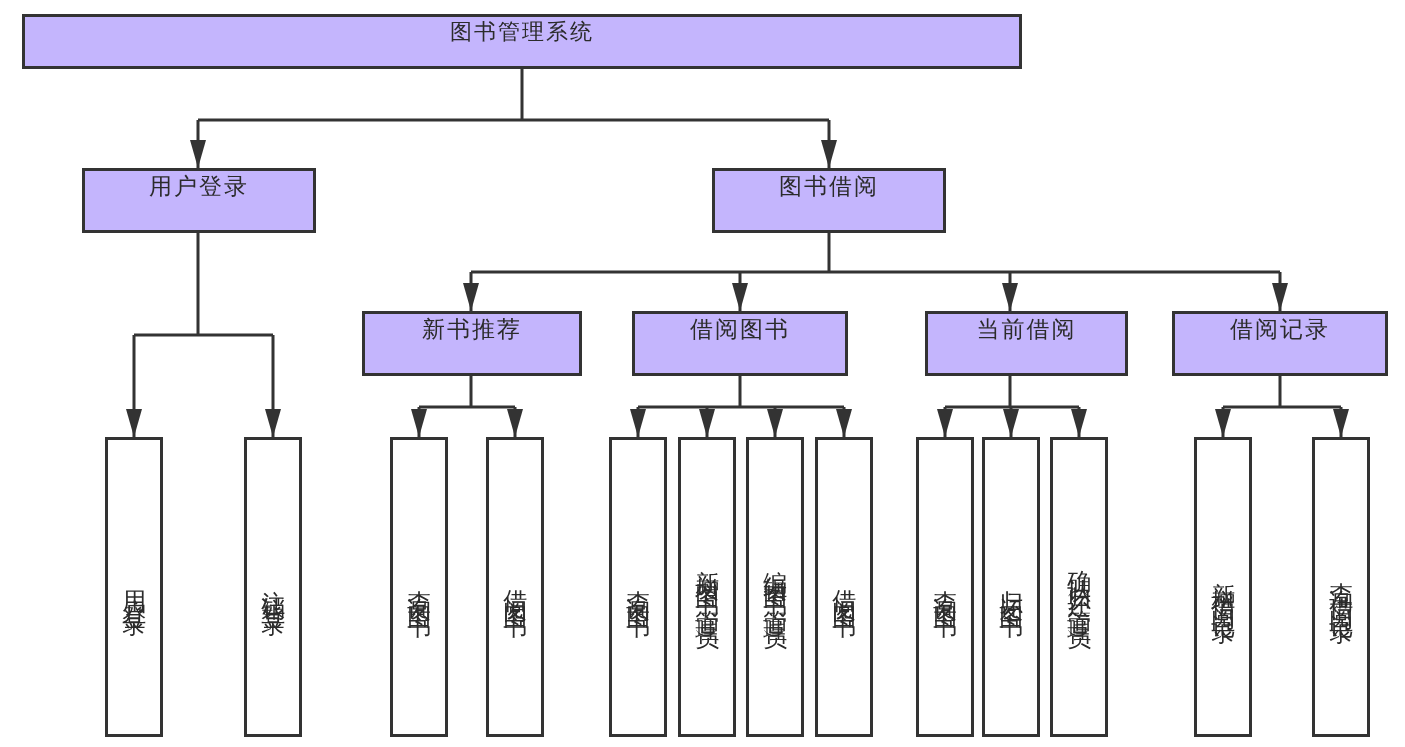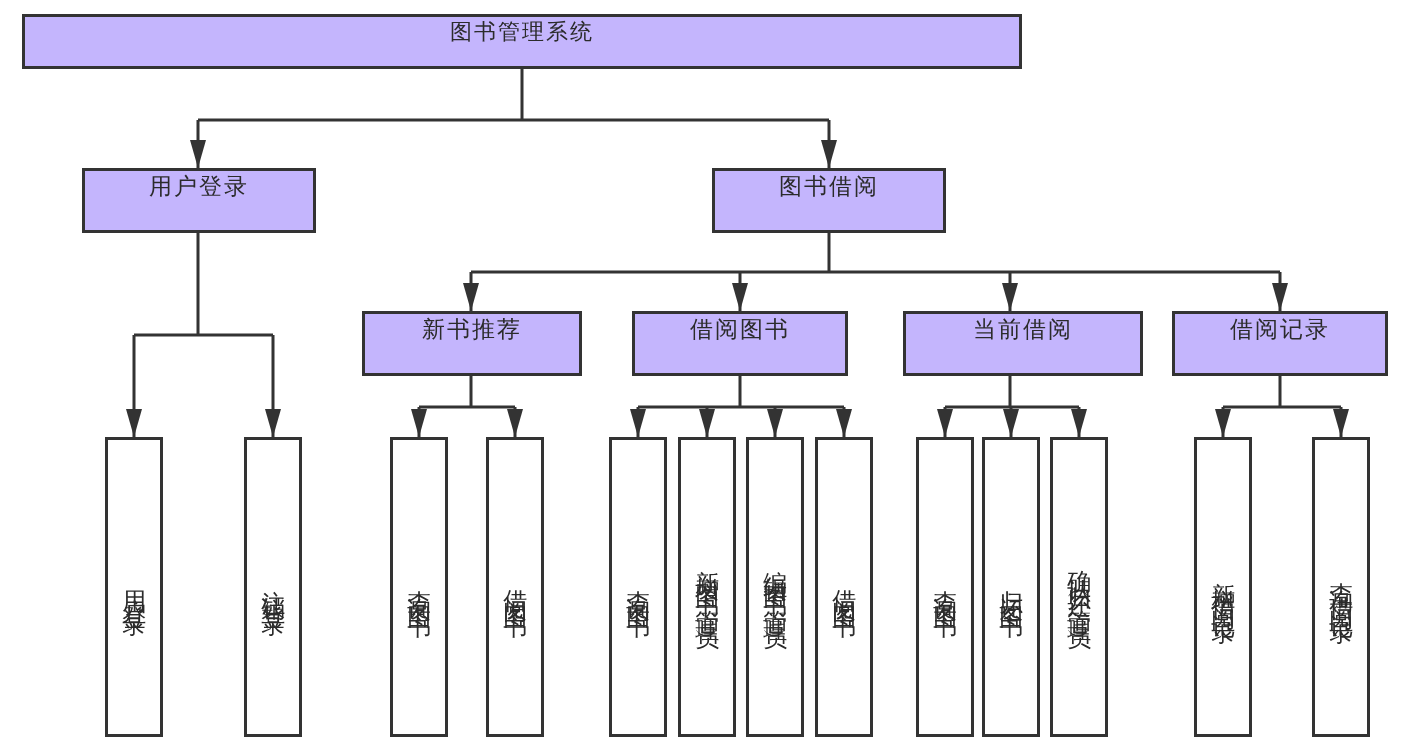--- a/index.html
+++ b/index.html
@@ -76,21 +76,21 @@
   <div class="hbox" style="left:712px;top:168px;width:234px;height:65px">
     <span>图书借阅</span>
   </div>
 
   <div class="hbox" style="left:362px;top:311px;width:220px;height:65px">
     <span>新书推荐</span>
   </div>
   <div class="hbox" style="left:632px;top:311px;width:216px;height:65px">
     <span>借阅图书</span>
   </div>
-  <div class="hbox" style="left:903px;top:311px;width:240px;height:65px">
+  <div class="hbox" style="left:925px;top:311px;width:203px;height:65px">
     <span>当前借阅</span>
   </div>
   <div class="hbox" style="left:1172px;top:311px;width:216px;height:65px">
     <span>借阅记录</span>
   </div>
 
   <div class="leaf" style="left:105px">
     <span>用户登录</span>
   </div>
   <div class="leaf" style="left:244px">

